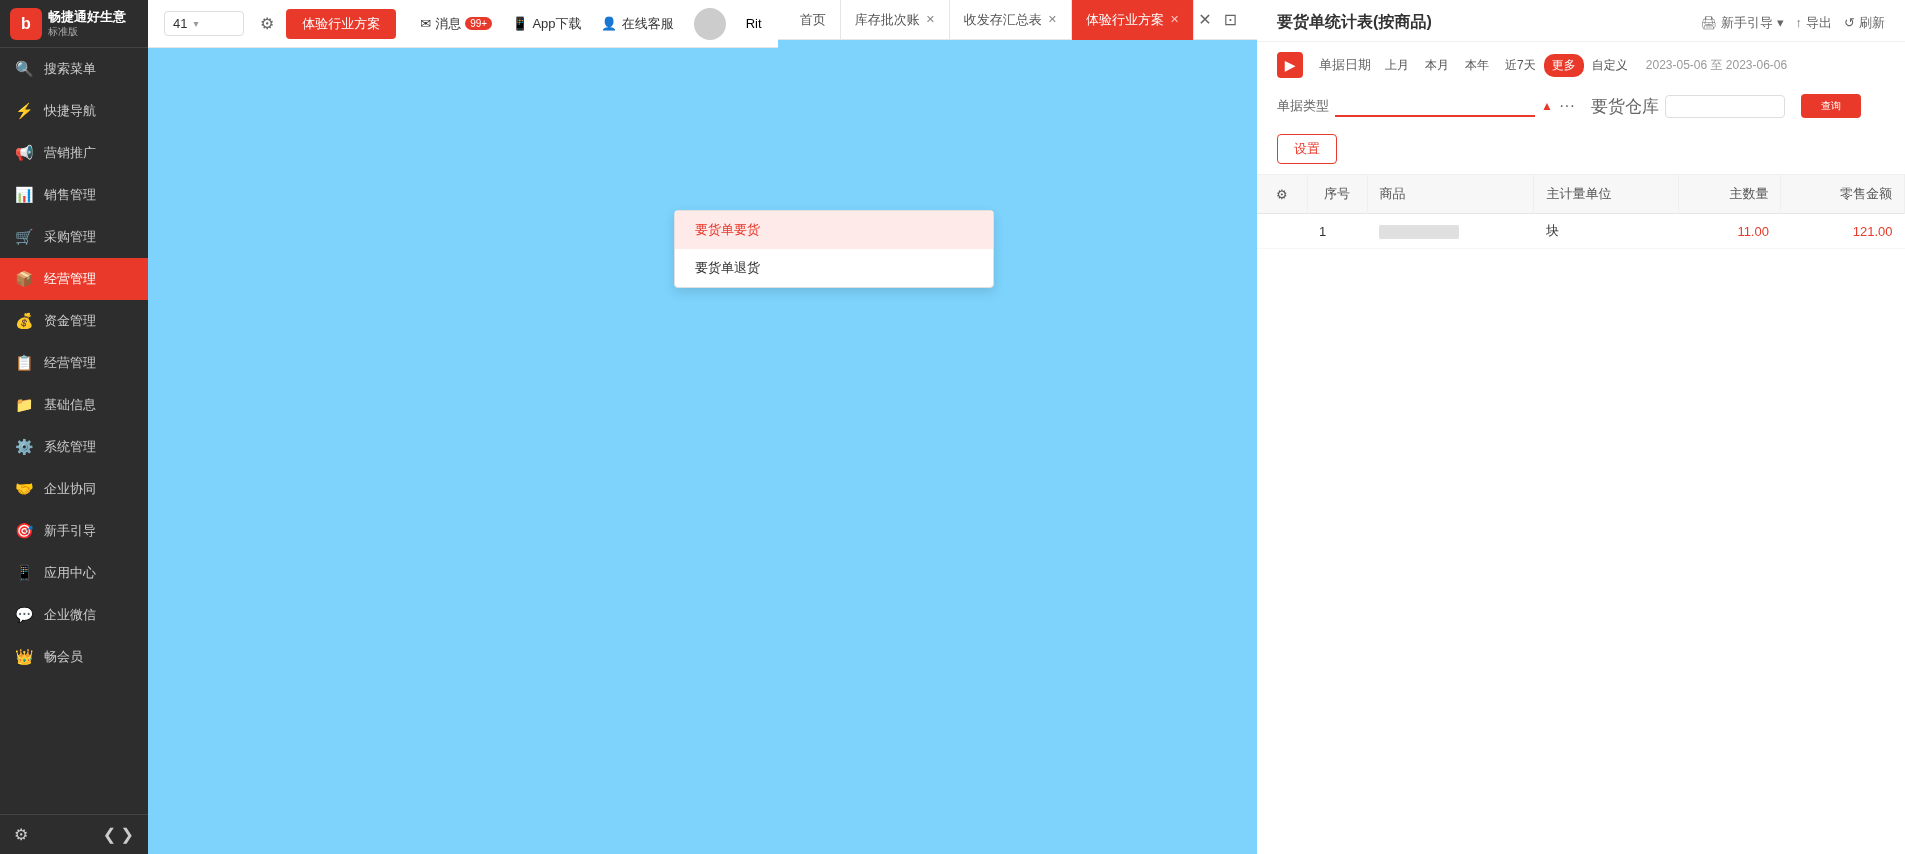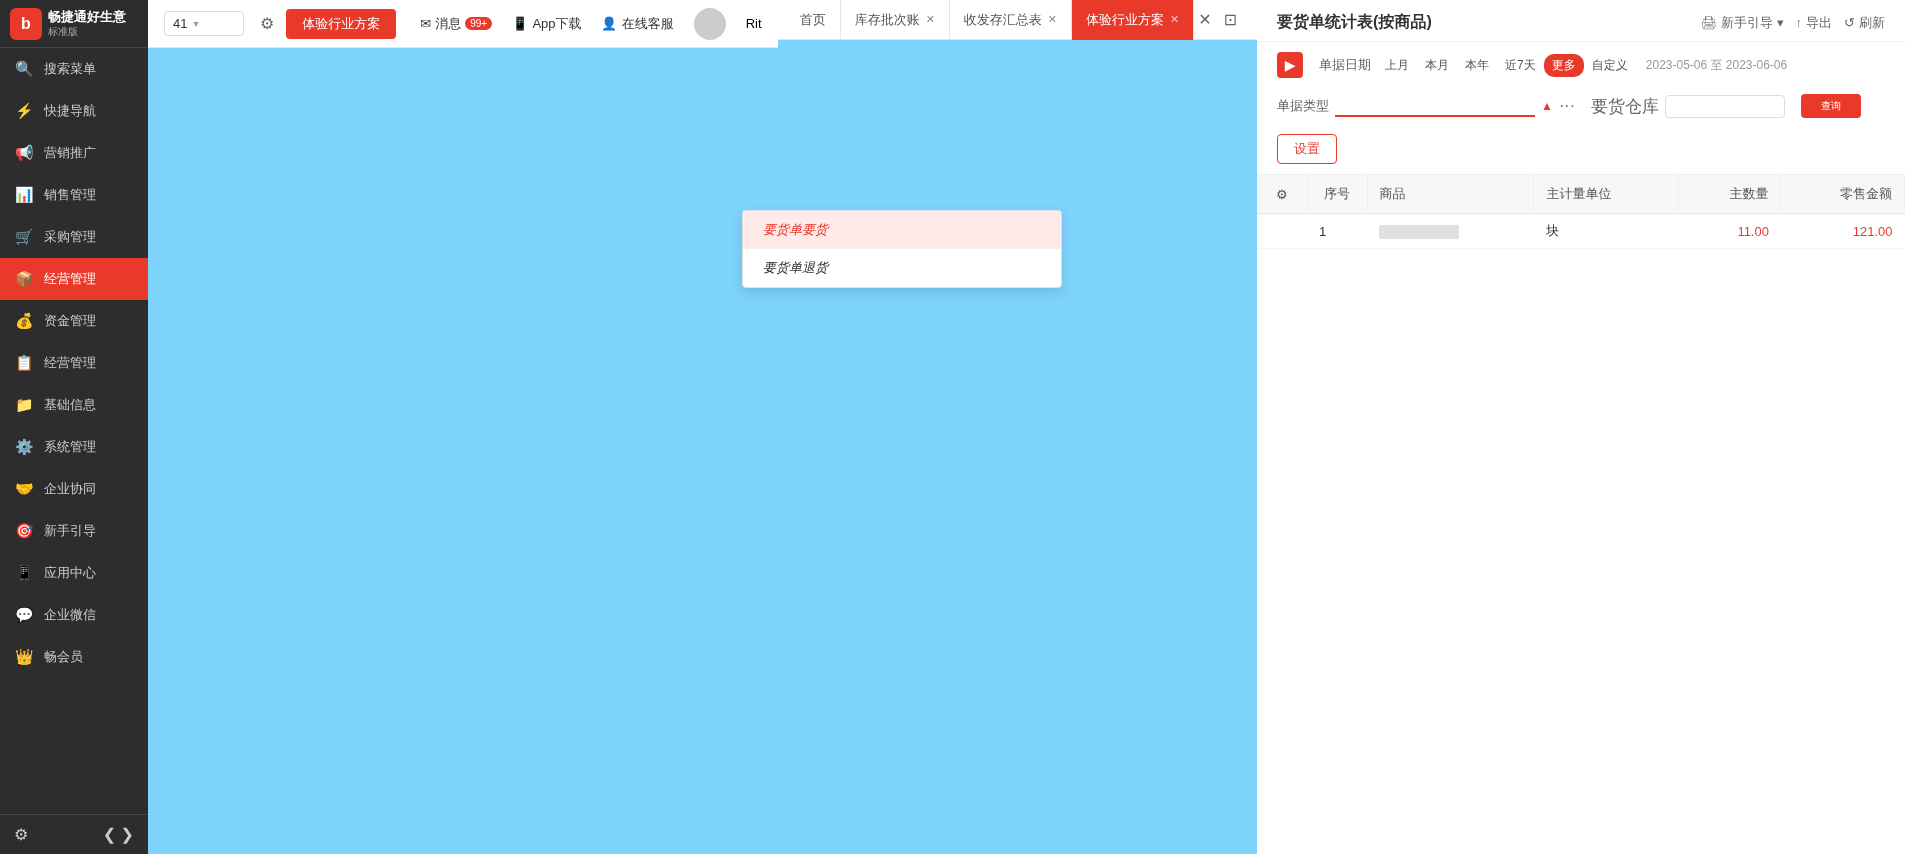--- a/index.html
+++ b/index.html
@@ -279,22 +279,21 @@
     }
     .dropdown-menu {
       position: absolute;
       background: #fff;
       border: 1px solid #e0e0e0;
       border-radius: 4px;
       box-shadow: 0 4px 12px rgba(0,0,0,0.12);
       z-index: 200;
       min-width: 320px;
       top: 210px;
-      left: 742px;
-      font-style: italic;
+      left: 674px;
     }
     .dropdown-item {
       padding: 10px 20px;
       cursor: pointer;
       font-size: 13px;
       color: #333;
     }
     .dropdown-item.selected { background: #ffeaea; color: #e8392a; }
 
     

